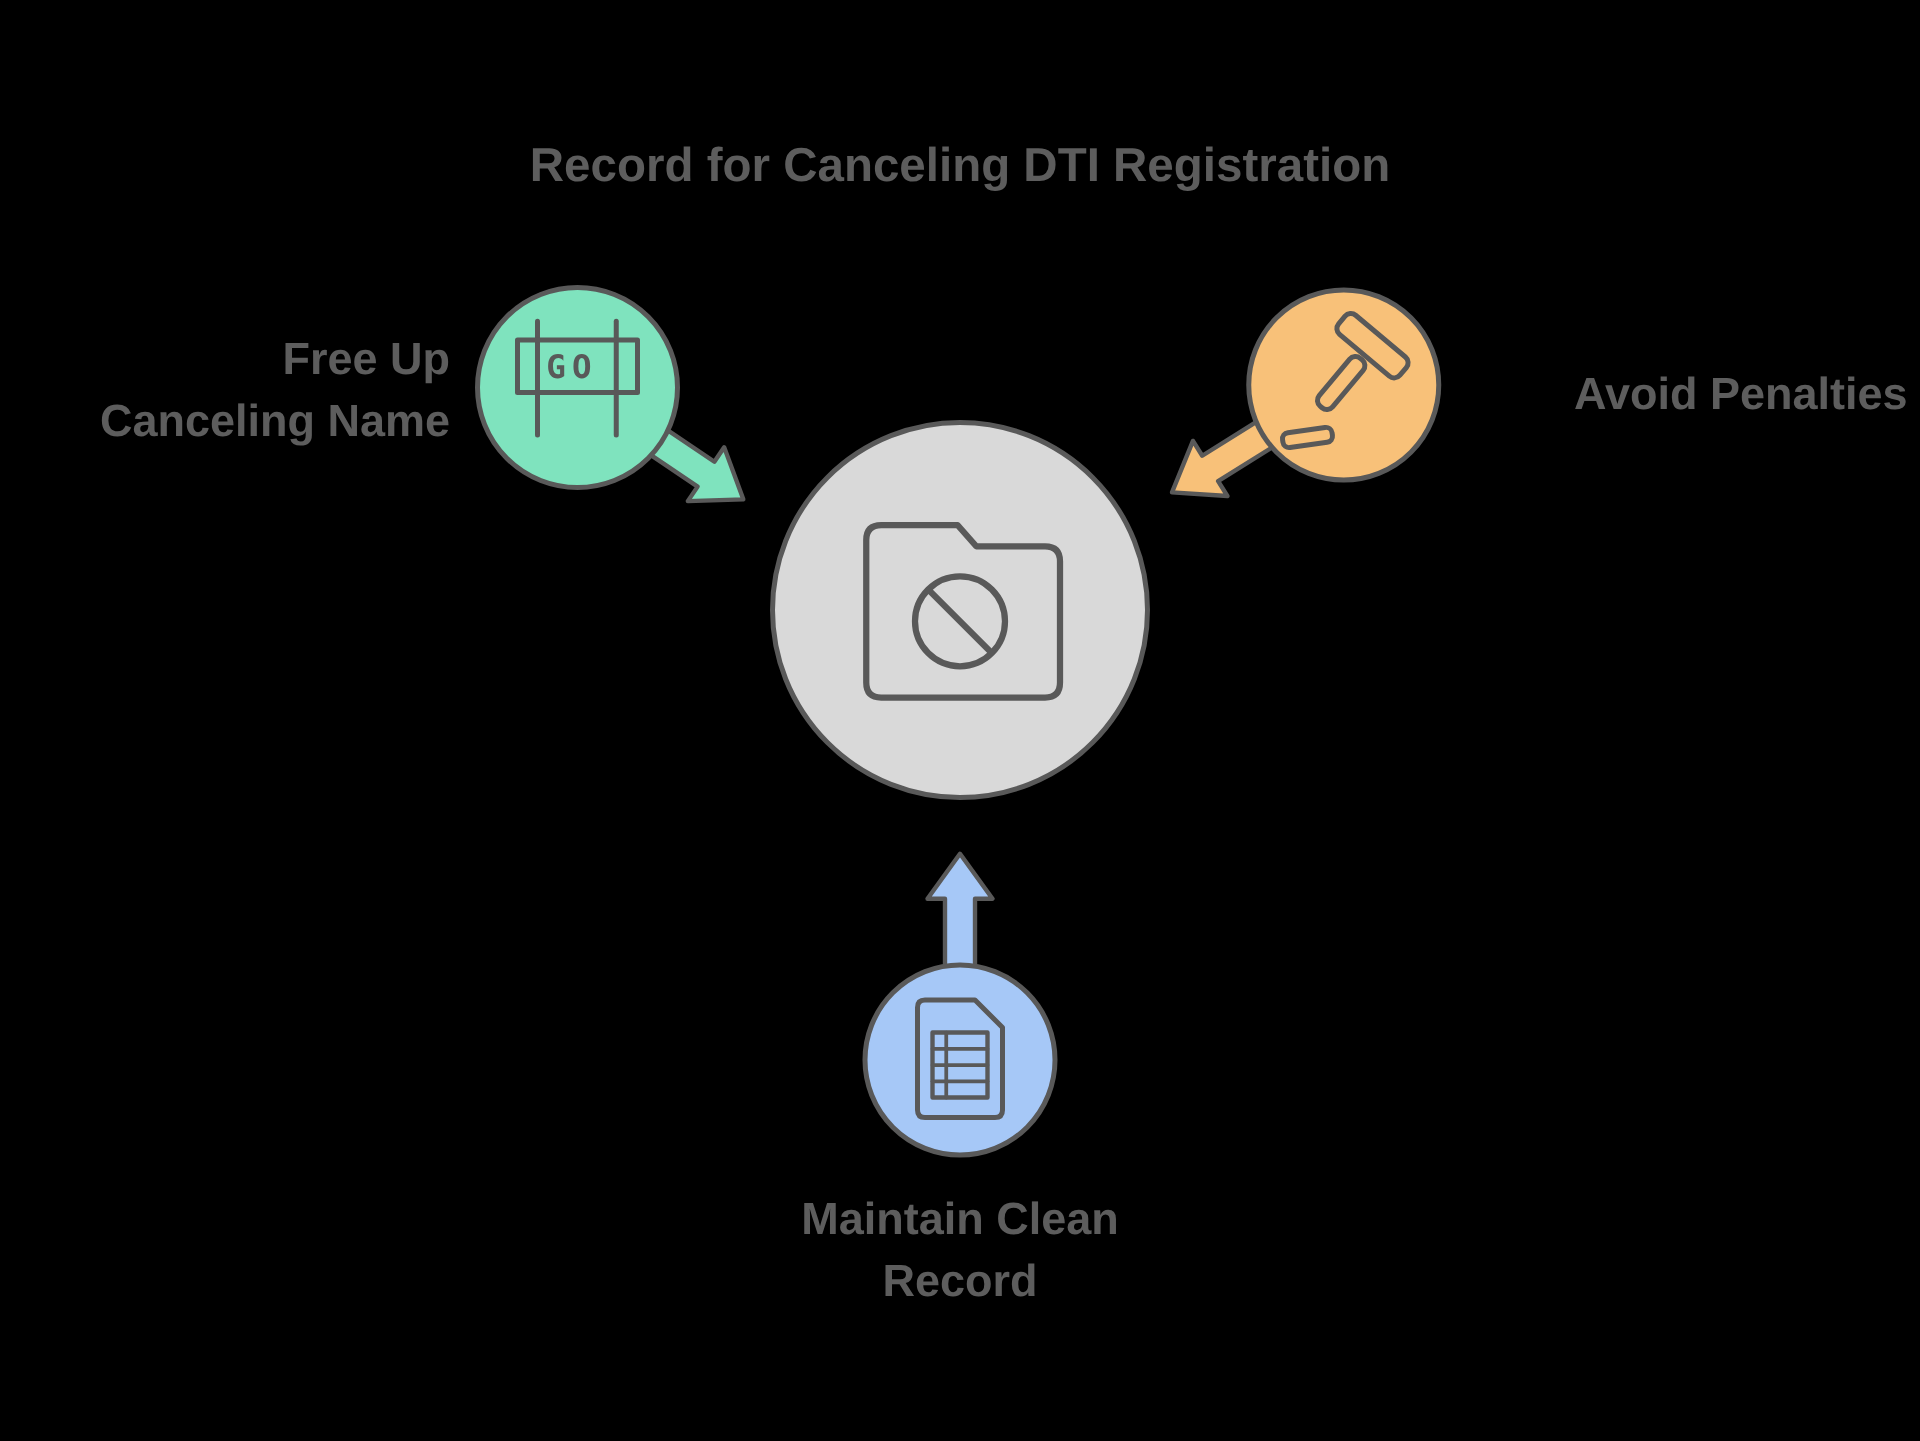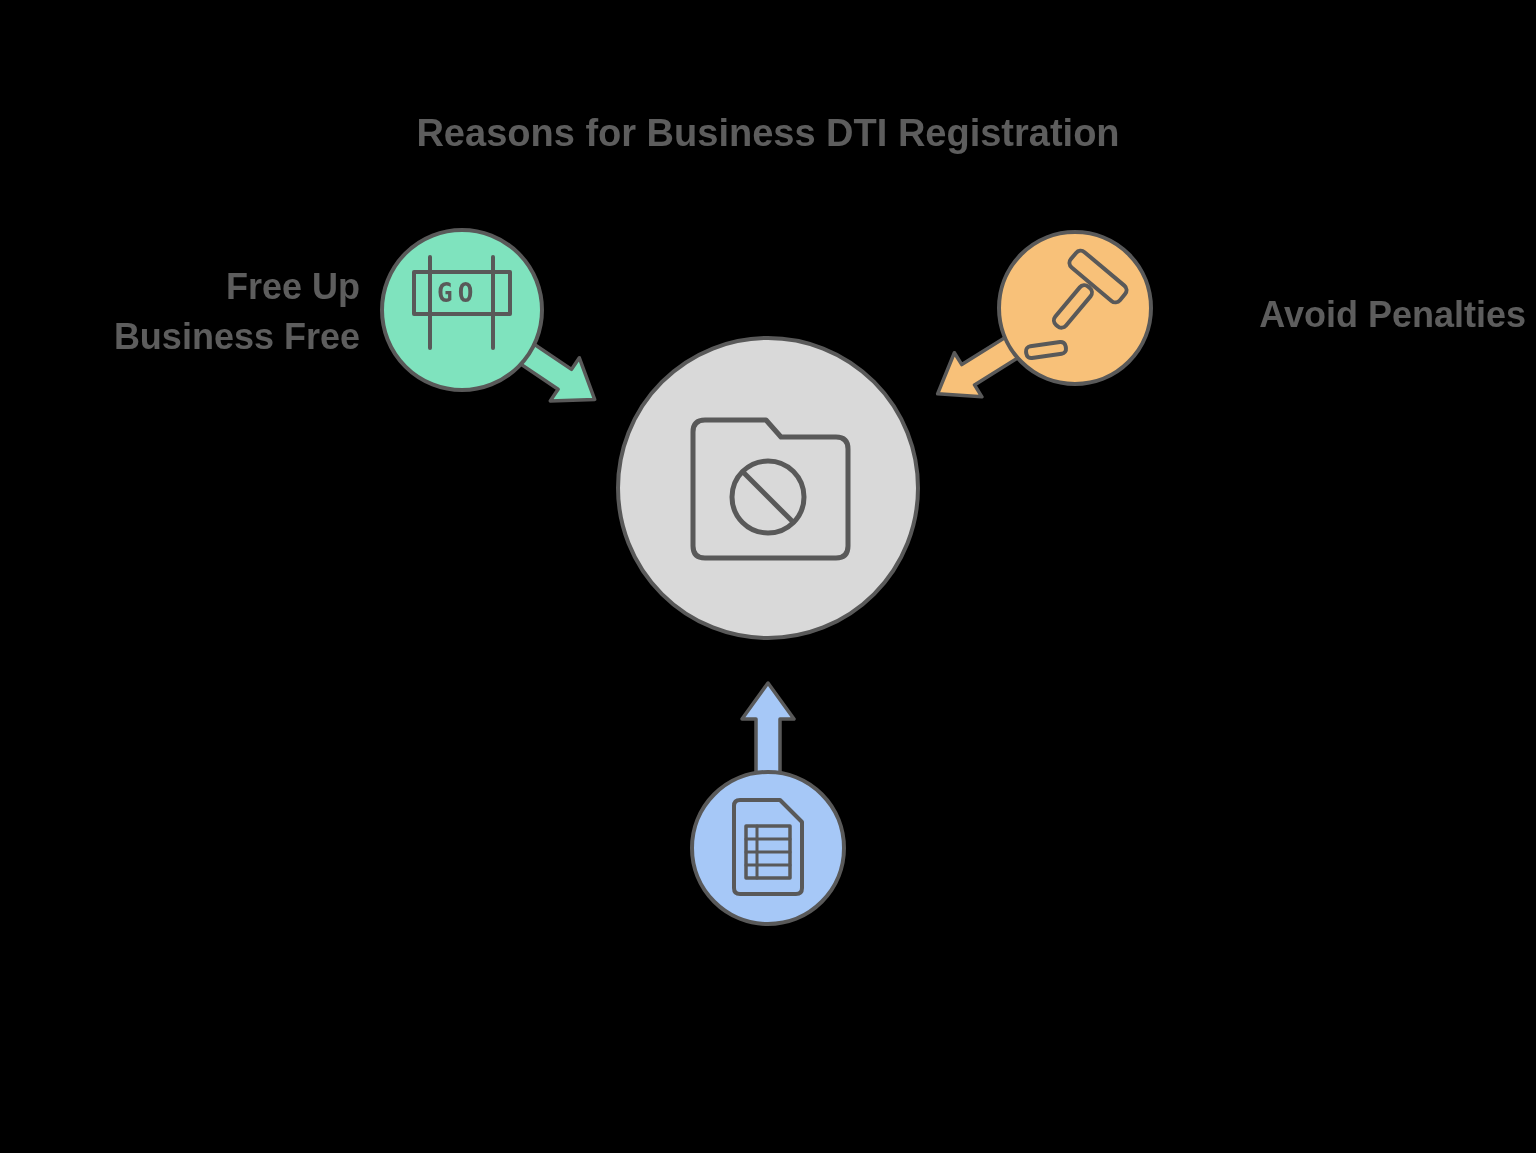--- a/index.html
+++ b/index.html
@@ -84,21 +84,23 @@
     <g>
       <path class="icon-stroke" stroke-width="4" d="M 734 806 Q 734 800 740 800 L 780 800 L 802 822 L 802 888 Q 802 894 796 894 L 740 894 Q 734 894 734 888 Z"></path>
       <rect class="icon-stroke" stroke-width="3.5" x="746" y="826" width="44" height="52"></rect>
       <line class="icon-stroke" stroke-width="3" x1="746" y1="839" x2="790" y2="839"></line>
       <line class="icon-stroke" stroke-width="3" x1="746" y1="852" x2="790" y2="852"></line>
       <line class="icon-stroke" stroke-width="3" x1="746" y1="865" x2="790" y2="865"></line>
       <line class="icon-stroke" stroke-width="3" x1="757" y1="826" x2="757" y2="878"></line>
     </g>
   </svg>
 
-  <div class="title">Reasons for Business DTI Registration</div>
+  <div class="title">Record for Canceling DTI Registration</div>
 
   <div class="label label-free-up">Free Up
-Business Free</div>
+Canceling Name</div>
 
   <div class="label label-avoid">Avoid Penalties</div>
 
+  <div class="label label-maintain">Maintain Clean
+Record</div>
 
 </div>
 
 </body></html>

